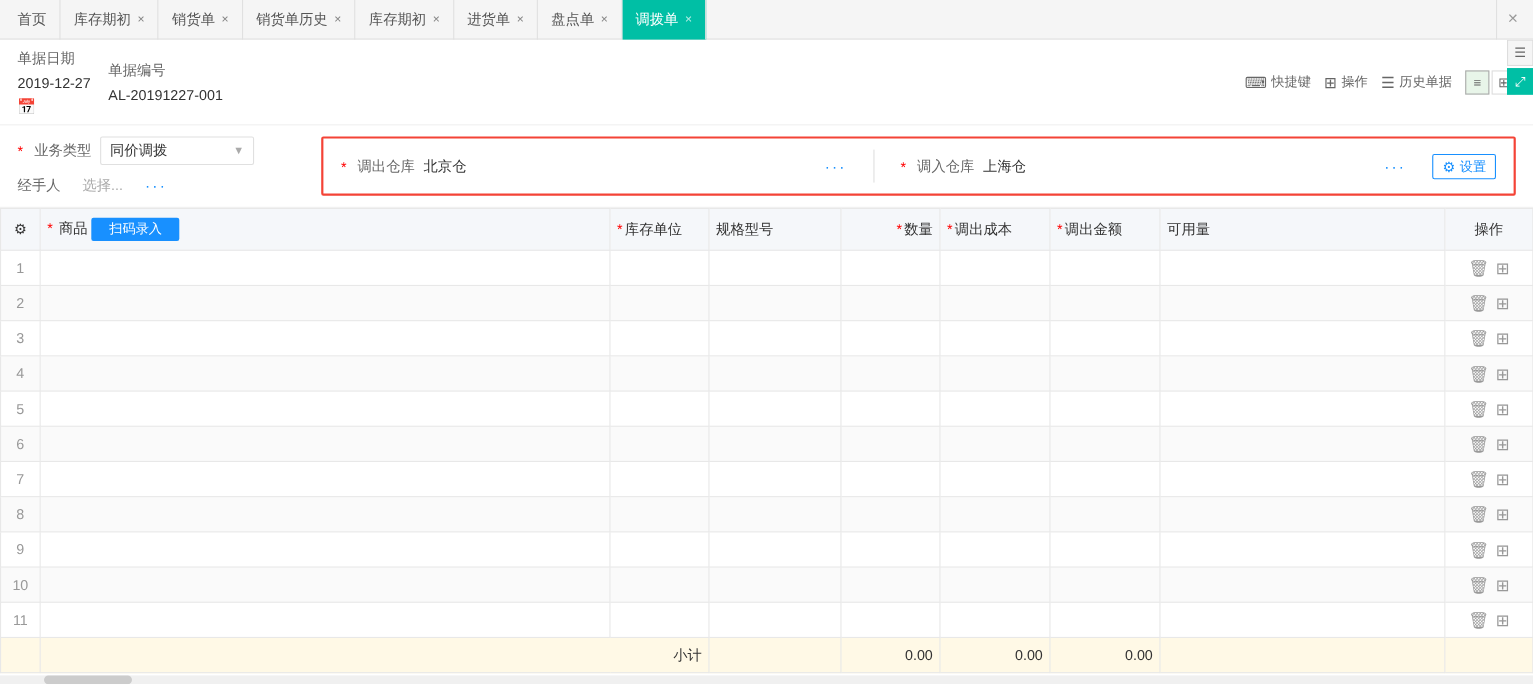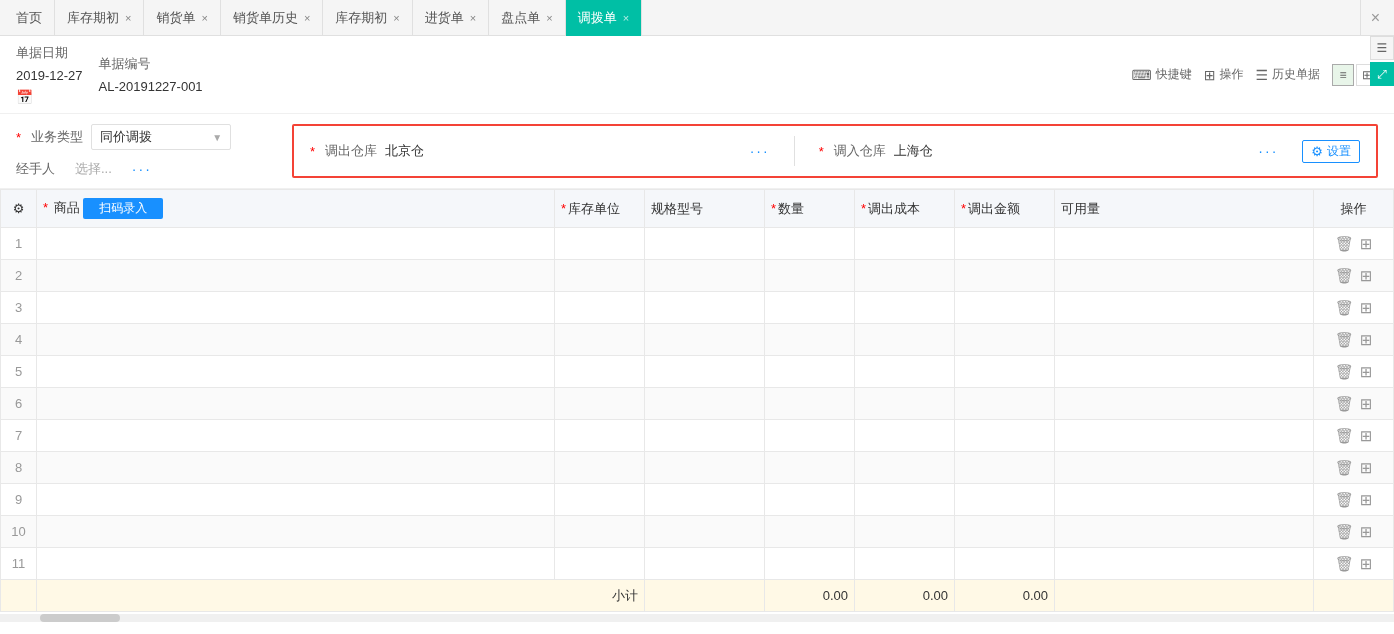--- a/index.html
+++ b/index.html
@@ -368,21 +368,21 @@
       <tr>
         <th class="th-gear" style="width:36px;">
           <span>⚙</span>
         </th>
         <th class="required" style="min-width:200px;">
           <span>商品</span>
           <button class="scan-btn">扫码录入</button>
         </th>
         <th class="required" style="width:90px;">库存单位</th>
         <th style="width:120px;">规格型号</th>
-        <th class="required" style="width:90px;">数量</th>
+        <th class="required" style="width:90px;text-align:right;">数量</th>
         <th class="required" style="width:100px;">调出成本</th>
         <th class="required" style="width:100px;">调出金额</th>
         <th style="min-width:100px;">可用量</th>
         <th class="th-action" style="width:80px;">操作</th>
       </tr>
     </thead>
     <tbody id="table-body">
     <tr>
         <td class="row-num">1</td>
         <td></td>

